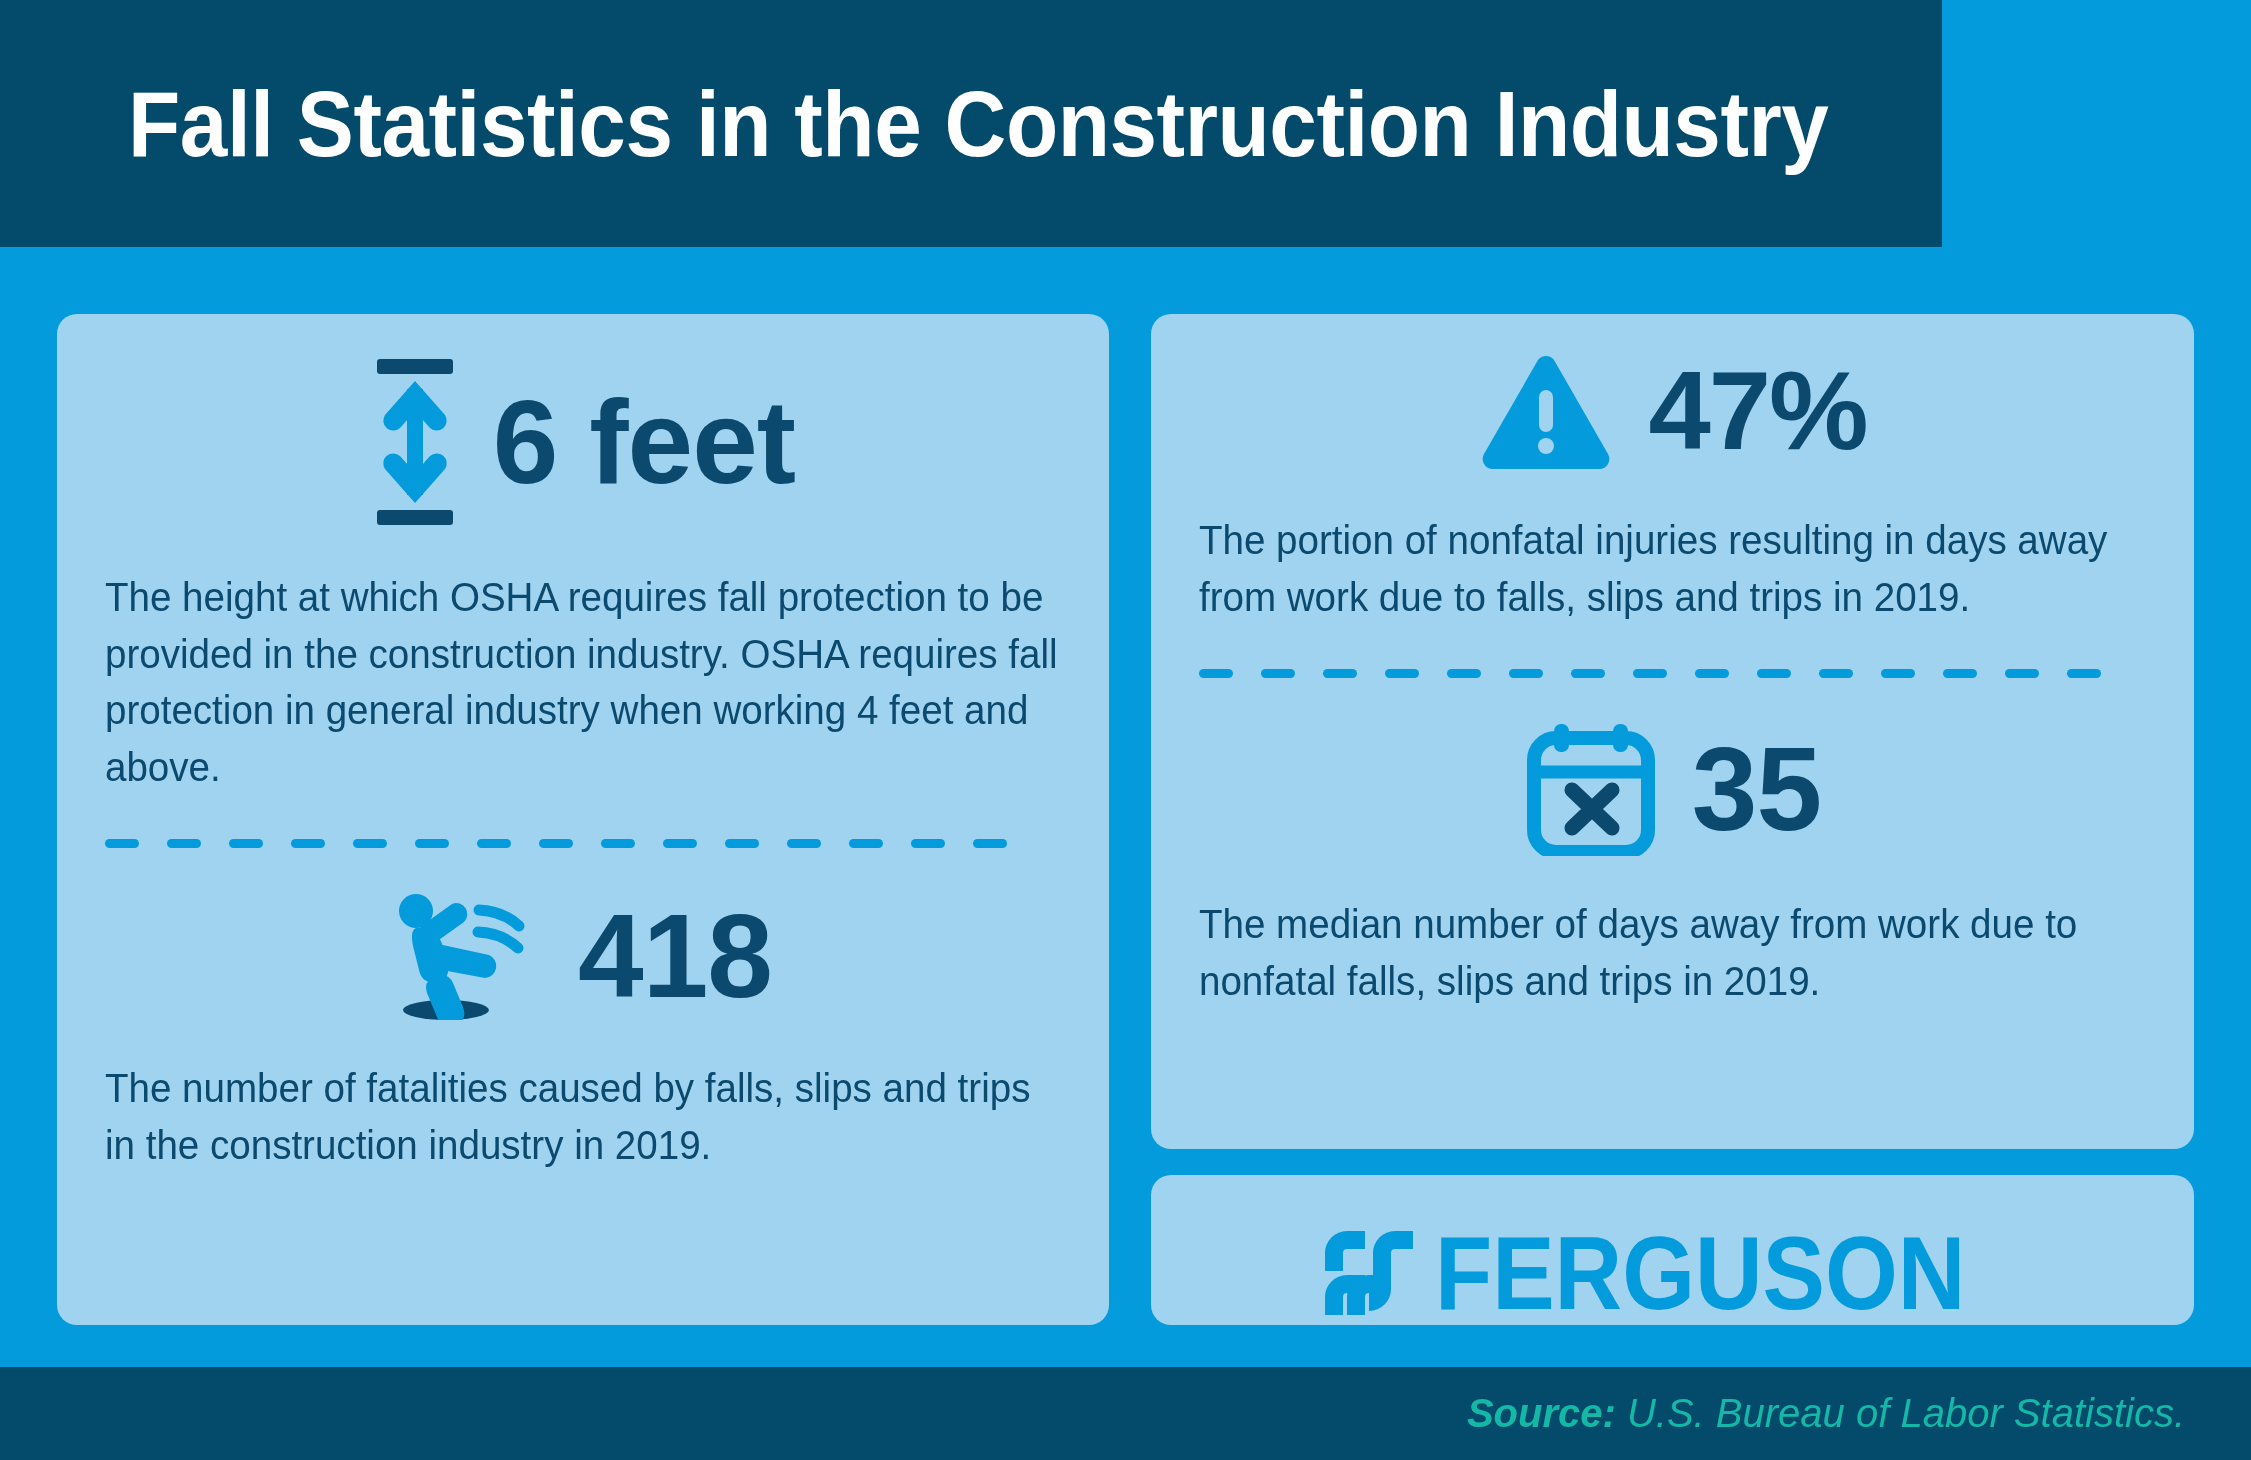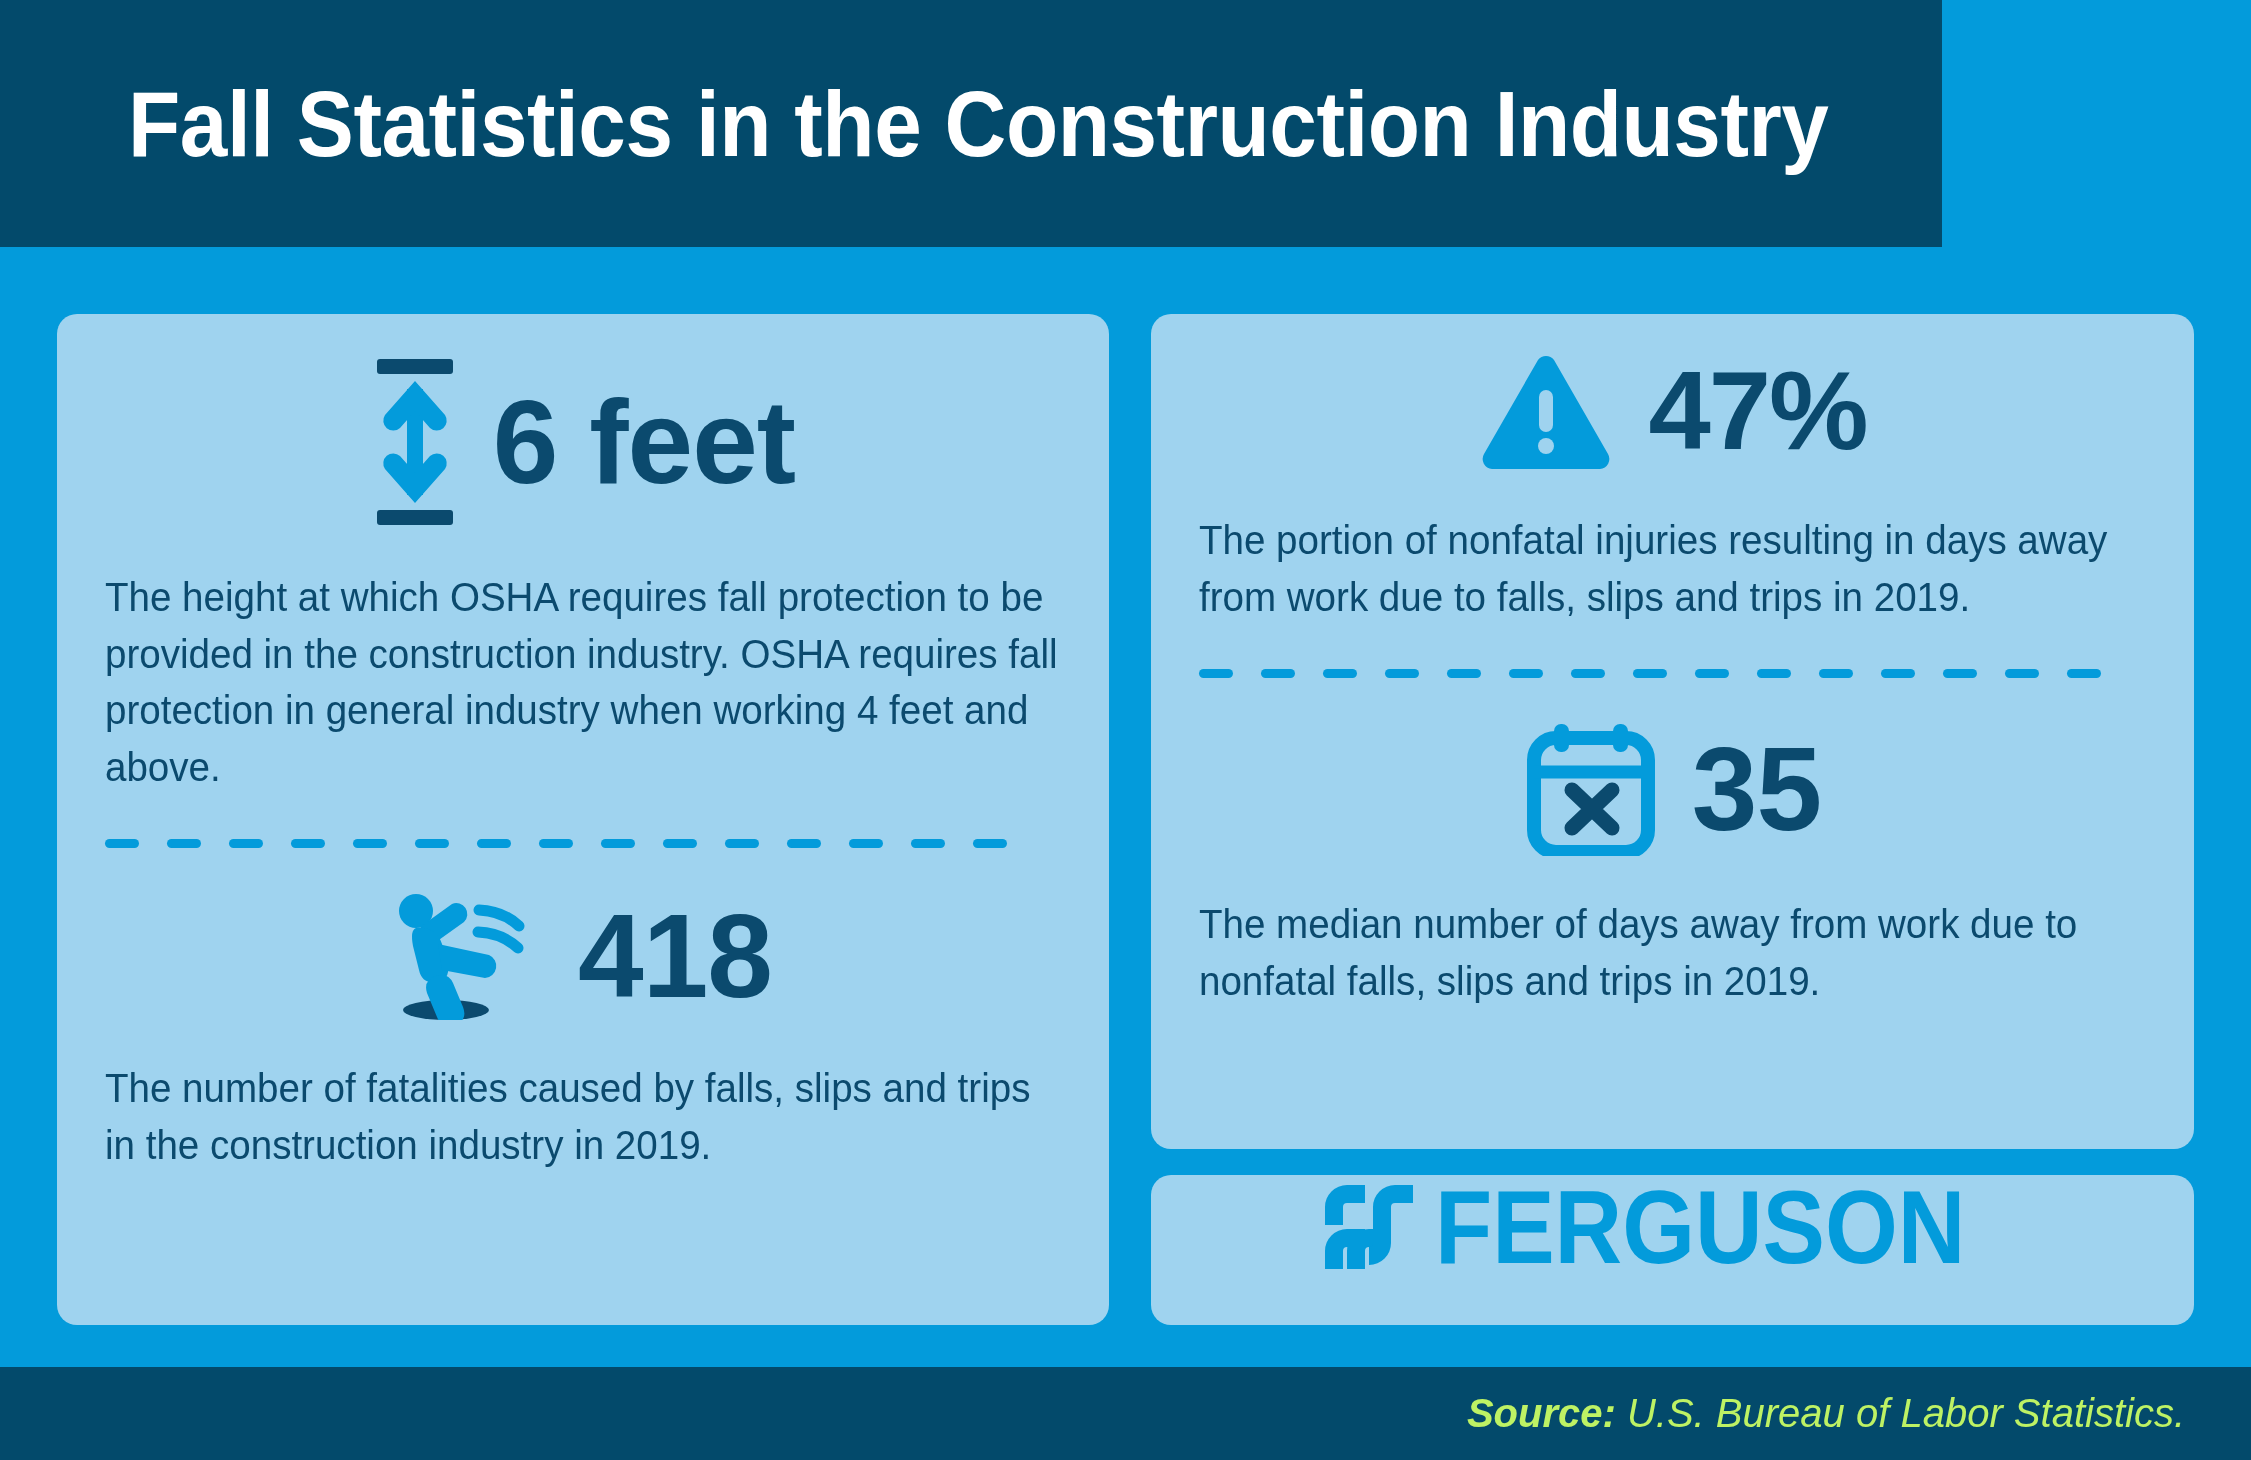--- a/index.html
+++ b/index.html
@@ -71,21 +71,21 @@
     height: 835px;
     padding: 0 48px;
   }
 
   .card-right-logo {
     left: 1151px;
     top: 928px;
     width: 1043px;
     height: 150px;
     display: flex;
-    align-items: flex-start;
+    align-items: flex-end;
     justify-content: center;
   }
 
   
   .stat-row {
     display: flex;
     align-items: center;
     justify-content: center;
     gap: 34px;
   }
@@ -154,21 +154,21 @@
     left: 0; top: 1367px;
     width: 2251px;
     height: 93px;
     background: #034a6b;
     display: flex;
     align-items: center;
     justify-content: flex-end;
     padding-right: 66px;
   }
   .footer-text {
-    color: #bef264;
+    color: #14b8a6;
     font-size: 40px;
     font-style: italic;
     font-stretch: condensed;
     white-space: nowrap;
   }
   .footer-text b { font-weight: bold; }
 
   
   .pad-top-1 { padding-top: 45px; }
   .pad-top-2 { padding-top: 36px; }

